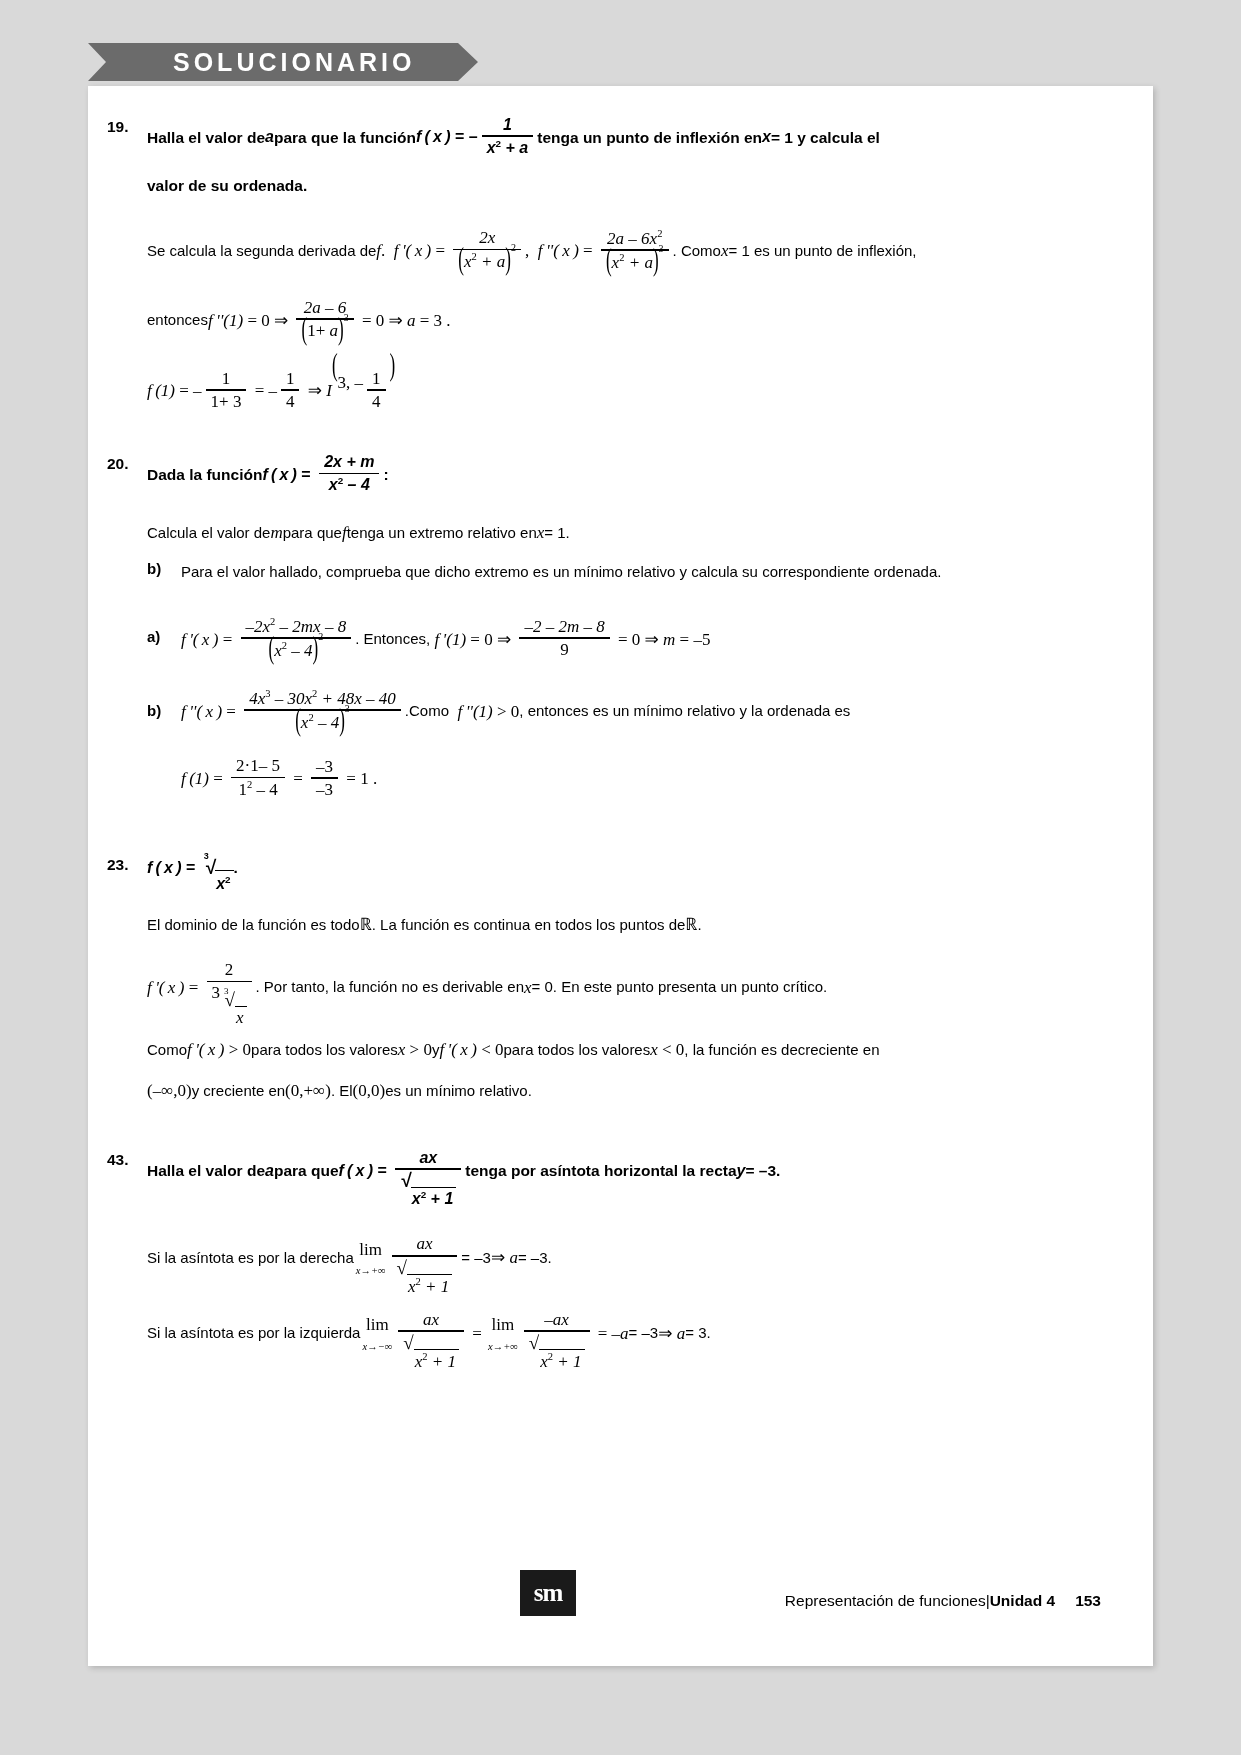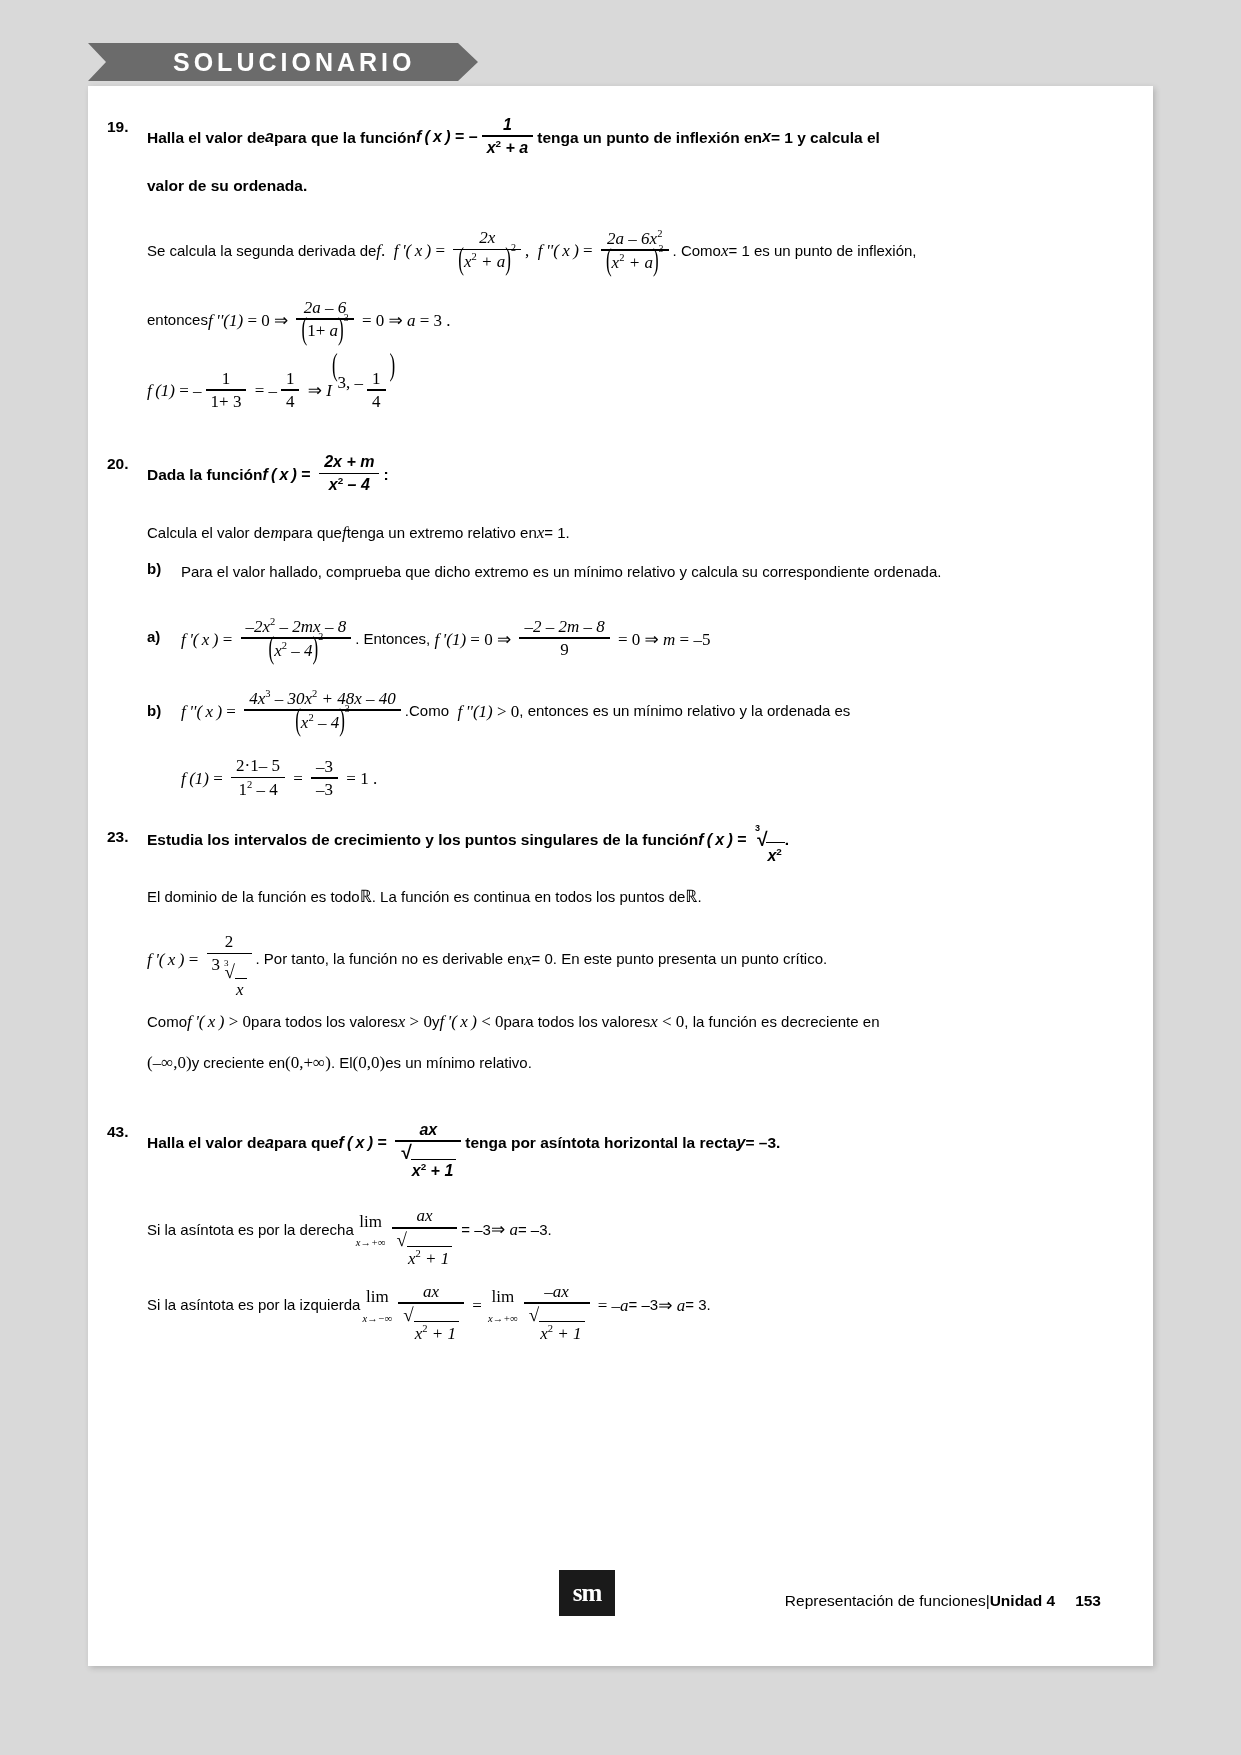--- a/index.html
+++ b/index.html
@@ -97,21 +97,21 @@
   .sub-label { font-weight:bold; font-size:15px; width:34px; flex:0 0 34px; }
   .row { display:flex; align-items:flex-start; }
   .indent { margin-left:34px; }
   
   .footer {
     position:absolute; left:0; right:0; bottom:56px;
     display:flex; align-items:center; justify-content:flex-end;
     padding-right:52px;
   }
   .sm-logo {
-    position:absolute; left:471px; bottom:-6px;
+    position:absolute; left:432px; bottom:-6px;
     width:56px; height:46px; background:#1a1a1a;
     color:#fff; font-family:"Liberation Serif", serif;
     font-size:25px; font-weight:bold;
     display:flex; align-items:center; justify-content:center;
     letter-spacing:-1px;
   }
   .footer-text { font-size:15.5px; }
   .footer-unit { font-weight:bold; }
   .footer-page { font-weight:bold; font-size:15.5px; margin-left:20px; }
 </style>
@@ -343,25 +343,24 @@
         <span class="frac">
           <span class="num op">–3</span>
           <span class="bar"></span>
           <span class="den op">–3</span>
         </span>
         <span class="op"> = 1 .</span>
       </div>
     </div>
 
 
-    <div class="ex" style="margin-top:24px">
+    <div class="ex" style="margin-top:52px">
       <div class="ex-num">23.</div>
       <div class="ex-body">
         <div class="stmt">
-          <span>Estudia los intervalos de crecimiento y los puntos singulares de la función </span>
           <span class="mb">f ( x )</span>
           <span class="opb"> = </span>
           <span class="rad mb">
             <span class="idx">3</span>
             <span class="sym">√</span>
             <span class="body">x<sup>2</sup></span>
           </span>
           <span> .</span>
         </div>
       </div>

